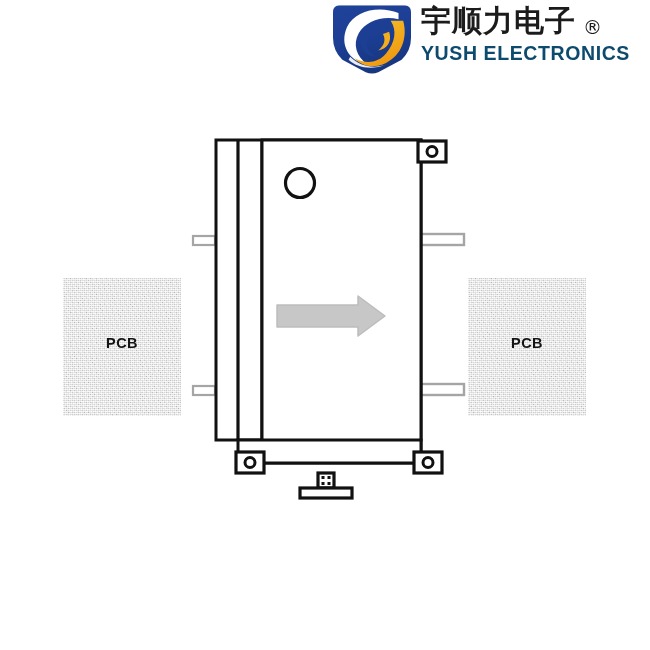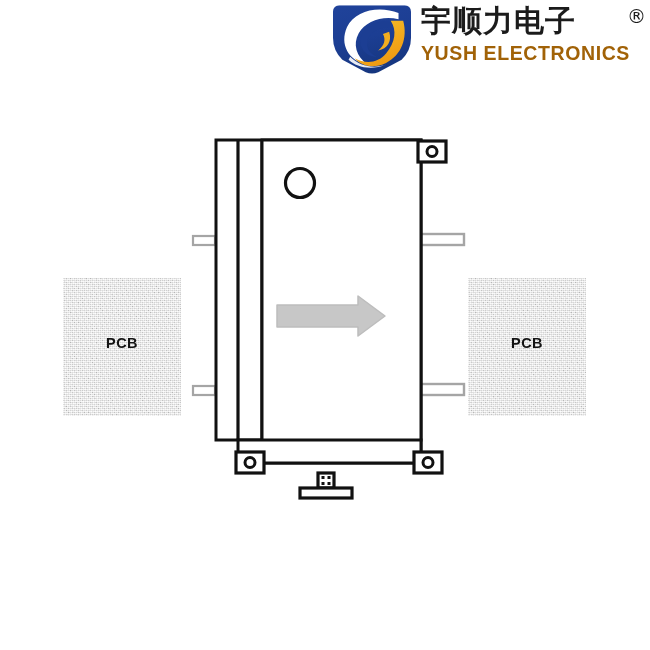--- a/index.html
+++ b/index.html
@@ -35,22 +35,21 @@
   }
   #brand-text {
     margin-left: 10px;
     padding-top: 2px;
     display: flex;
     flex-direction: column;
     justify-content: flex-start;
   }
   #brand-cn-row {
     display: flex;
-    align-items: flex-start;
-    gap: 44px;
+    align-items: flex-end;
   }
   #brand-cn {
     font-family: "DejaVu Sans", sans-serif;
     font-size: 30px;
     font-weight: 700;
     letter-spacing: 1px;
     color: #1b1b1b;
     line-height: 34px;
     white-space: nowrap;
   }
@@ -60,21 +59,21 @@
     color: #1b1b1b;
     line-height: 22px;
     margin-left: 7px;
     margin-top: 1px;
   }
   #brand-en {
     font-family: "Liberation Sans", sans-serif;
     font-size: 19.5px;
     font-weight: 700;
     letter-spacing: 0.6px;
-    color: #a16207;
+    color: #0c4a6e;
     line-height: 22px;
     margin-top: 4px;
     white-space: nowrap;
   }
 
   
   #diagram {
     position: absolute;
     left: 0;
     top: 0;

